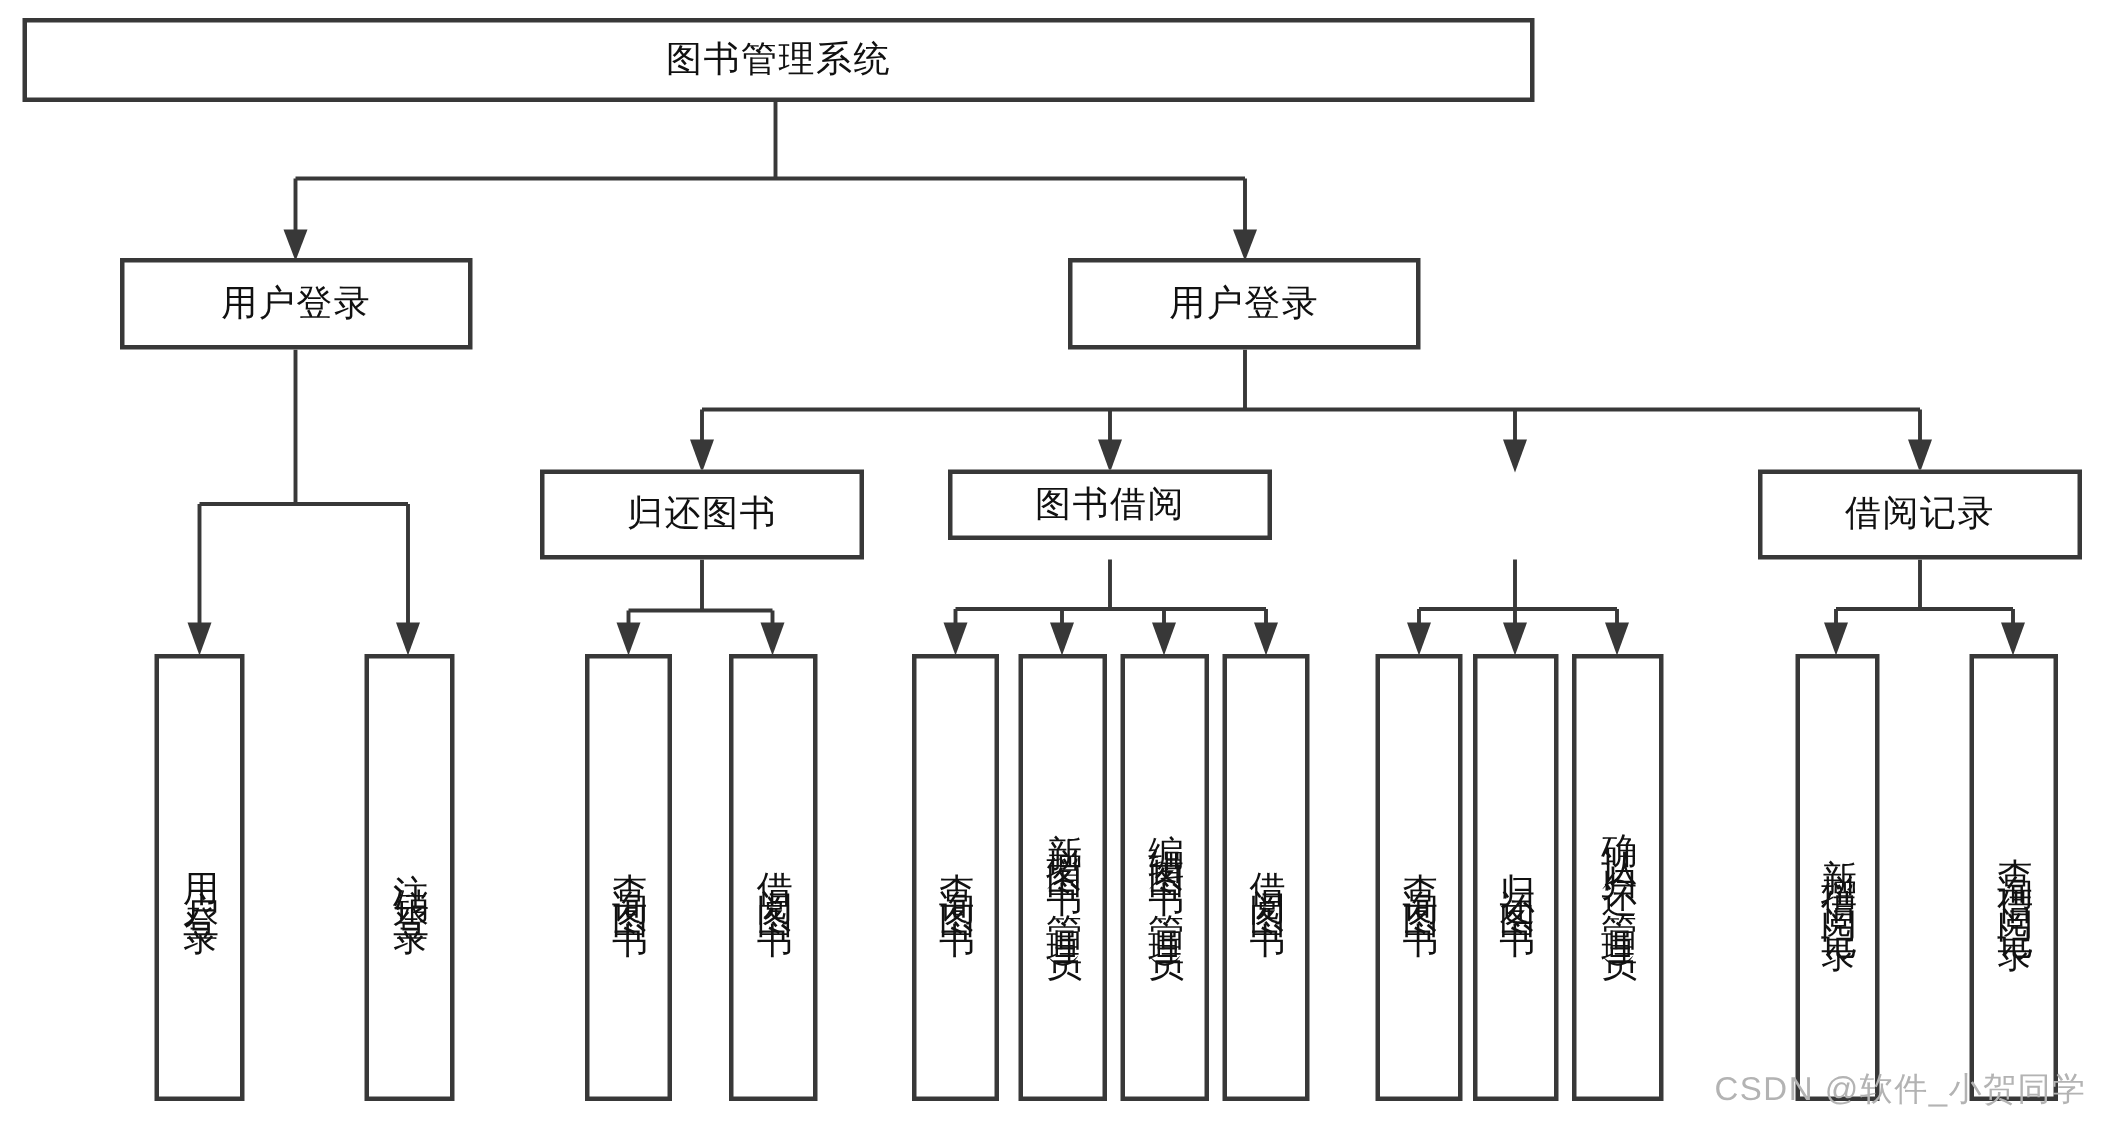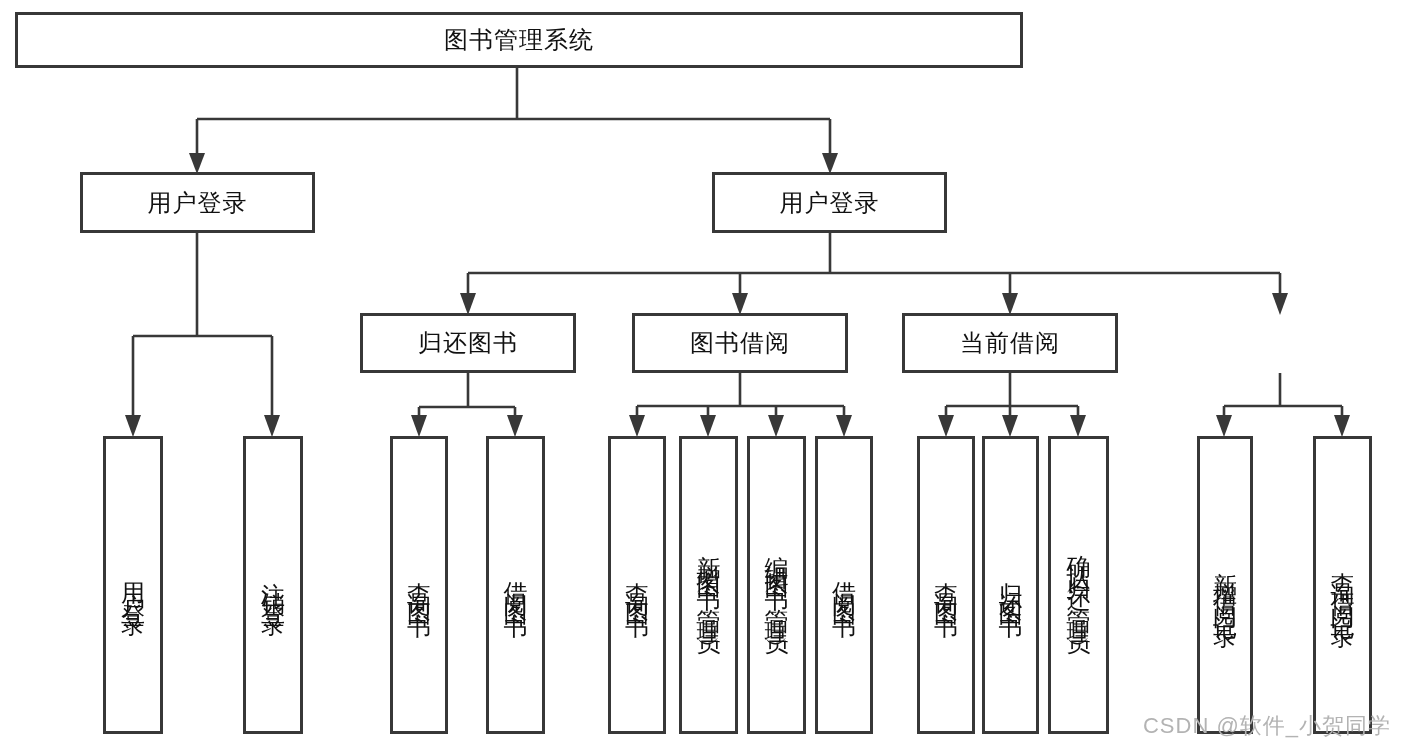--- a/index.html
+++ b/index.html
@@ -107,25 +107,25 @@
   <div class="box hlabel" style="left:80px; top:172px; width:235px; height:61px;">
     <span>用户登录</span>
   </div>
   <div class="box hlabel" style="left:712px; top:172px; width:235px; height:61px;">
     <span>用户登录</span>
   </div>
 
   <div class="box hlabel" style="left:360px; top:313px; width:216px; height:60px;">
     <span>归还图书</span>
   </div>
-  <div class="box hlabel" style="left:632px; top:313px; width:216px; height:60px;">
+  <div class="box hlabel" style="left:632px; top:313px; width:216px; height:47px;">
     <span>图书借阅</span>
   </div>
-  <div class="box hlabel" style="left:902px; top:313px; width:216px; height:60px;">
-    <span>当前借阅</span>
+  <div class="box hlabel" style="left:1172px; top:313px; width:216px; height:60px;">
+    <span>借阅记录</span>
   </div>
 
   <div class="box vbox" style="left:103px; top:436px; width:60px; height:298px;">
     <span>用户登录</span>
   </div>
   <div class="box vbox" style="left:243px; top:436px; width:60px; height:298px;">
     <span>注销登录</span>
   </div>
 
   <div class="box vbox" style="left:390px; top:436px; width:58px; height:298px;">

